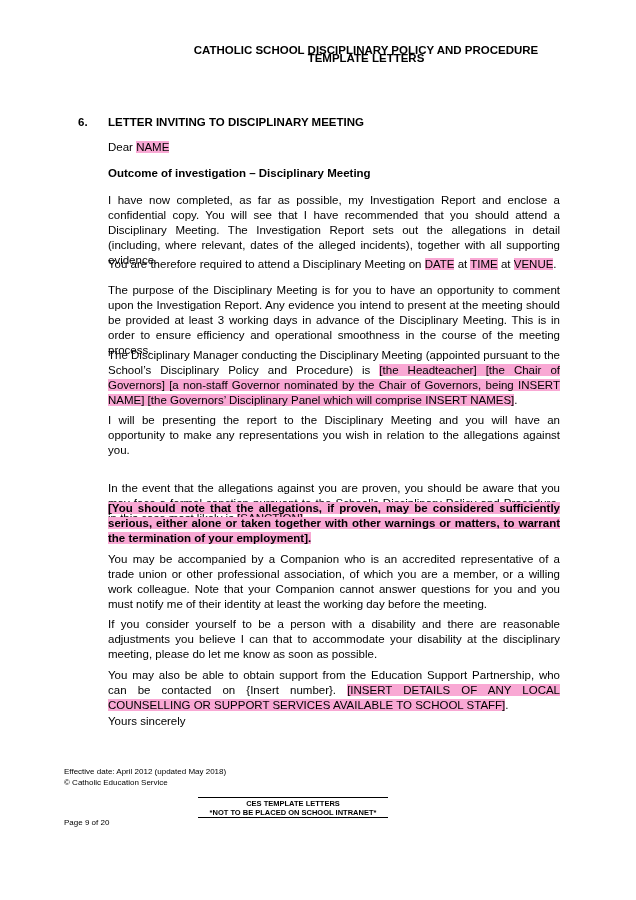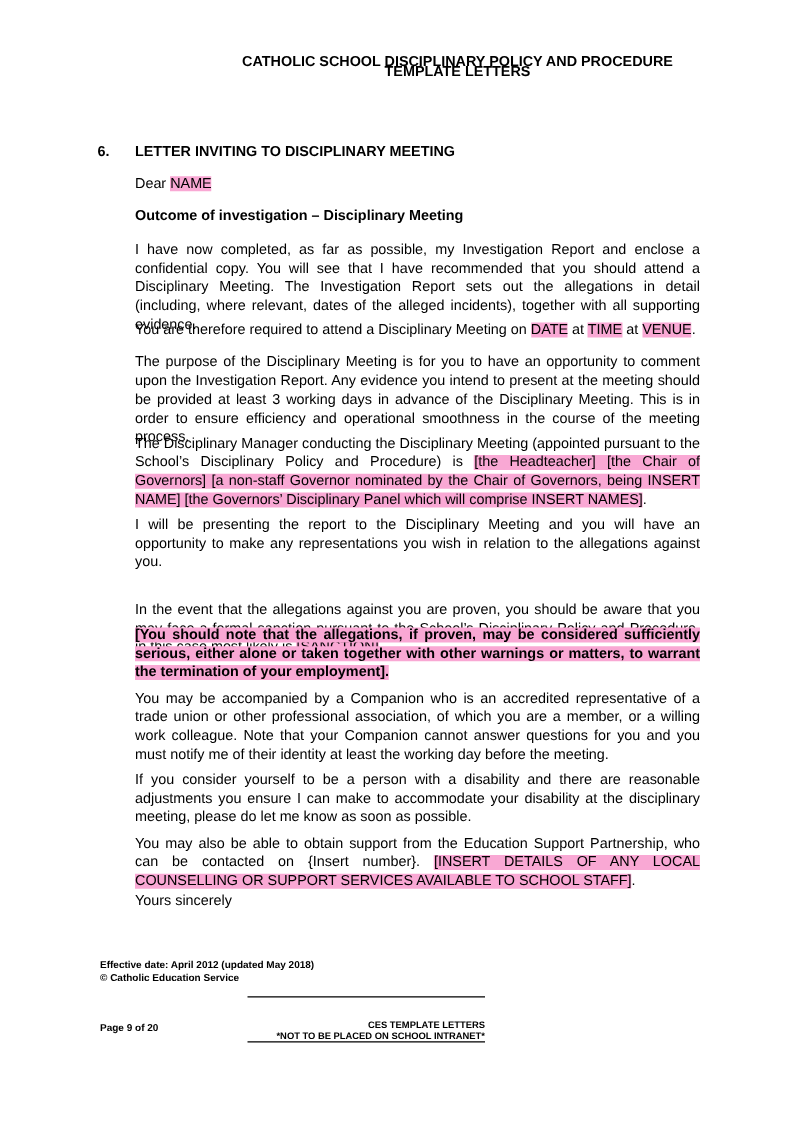--- a/index.html
+++ b/index.html
@@ -17,26 +17,26 @@
   }
   .section .num { display: inline-block; width: 30px; }
   .body-block {
     position: absolute; left: 108px; width: 452px; font-size: 11.5px; line-height: 15px;
     text-align: justify;
   }
   .p { margin: 0; }
   .hl { background: #f9a8d4; }
   .b { font-weight: bold; }
   .footer-left {
-    position: absolute; left: 80px; font-size: 8px; line-height: 11px; font-weight: bold;
+    position: absolute; left: 64px; font-size: 8px; line-height: 11px;
   }
   .footer-box {
     position: absolute; left: 198px; width: 190px; top: 797px;
     border-top: 1px solid #000; border-bottom: 1px solid #000;
-    text-align: right; font-size: 7.5px; font-weight: bold; line-height: 9px; padding: 17px 0 0 0;
+    text-align: center; font-size: 7.5px; font-weight: bold; line-height: 9px; padding: 1px 0 0 0;
   }
 </style>
 </head>
 <body>
 
 <div class="page">
 
   <div class="hdr" style="top:44px;">CATHOLIC SCHOOL DISCIPLINARY POLICY AND PROCEDURE</div>
   <div class="hdr" style="top:52px;">TEMPLATE LETTERS</div>
 
@@ -67,21 +67,21 @@
   <p class="body-block p" style="top:450px;margin-top:31px;">
     <span>In the event that the allegations against you are proven, you should be aware that you may face a formal sanction pursuant to the School’s Disciplinary Policy and Procedure, in this case most likely is </span><span class="hl">[SANCTION]</span>
   </p>
 
   <p class="body-block p b" style="top:501px;">
     <span class="hl">[You should note that the allegations, if proven, may be considered sufficiently serious, either alone or taken together with other warnings or matters, to warrant the termination of your employment].</span>
   </p>
 
   <p class="body-block p" style="top:552px;">You may be accompanied by a Companion who is an accredited representative of a trade union or other professional association, of which you are a member, or a willing work colleague.  Note that your Companion cannot answer questions for you and you must notify me of their identity at least the working day before the meeting.</p>
 
-  <p class="body-block p" style="top:617px;">If you consider yourself to be a person with a disability and there are reasonable adjustments you ensure I can make to accommodate your disability at the disciplinary meeting, please do let me know as soon as possible.</p>
+  <p class="body-block p" style="top:617px;">If you consider yourself to be a person with a disability and there are reasonable adjustments you believe I can that to accommodate your disability at the disciplinary meeting, please do let me know as soon as possible.</p>
 
   <p class="body-block p" style="top:668px;">
     <span>You may also be able to obtain support from the Education Support Partnership, who can be contacted on {Insert number}.   </span><span class="hl">[INSERT DETAILS OF ANY LOCAL COUNSELLING OR SUPPORT SERVICES AVAILABLE TO SCHOOL STAFF]</span><span>.</span>
   </p>
 
   <div class="body-block" style="top:714px;">Yours sincerely</div>
 
   <div class="footer-left" style="top:766px;">Effective date: April 2012 (updated May 2018)</div>
   <div class="footer-left" style="top:777px;">© Catholic Education Service</div>
 

